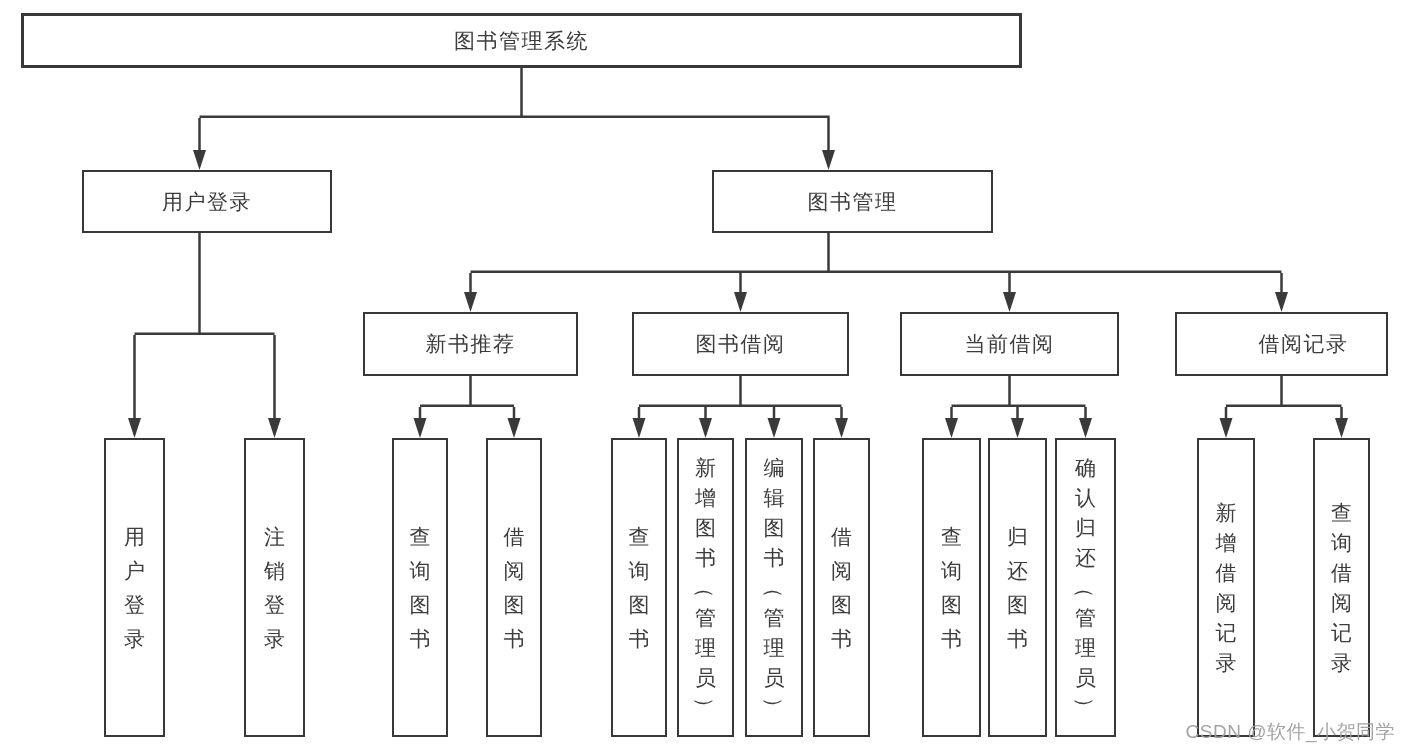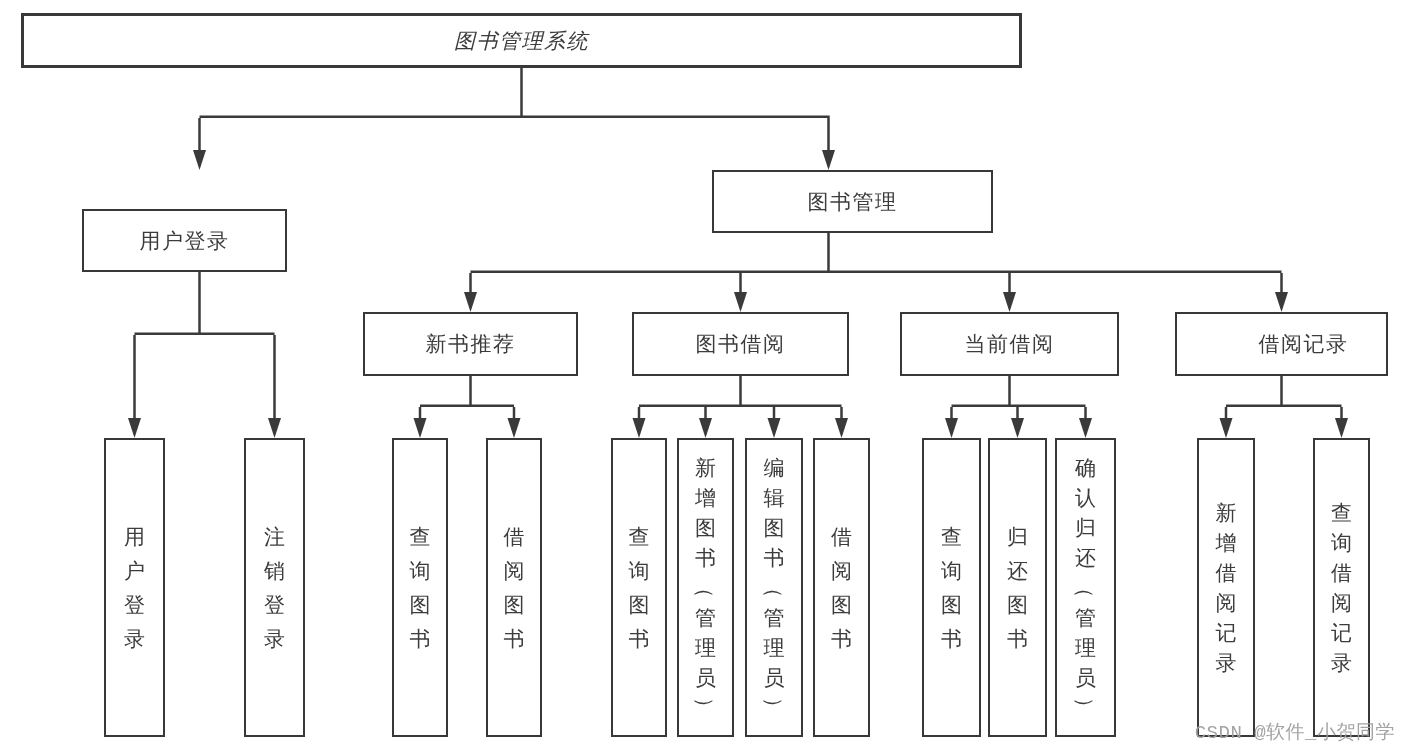--- a/index.html
+++ b/index.html
@@ -7,30 +7,29 @@
     position:relative;width:1405px;height:747px;background:#ffffff;
     font-family:"Liberation Sans",sans-serif;overflow:hidden;
   }
   #conn{position:absolute;left:0;top:0;z-index:0;}
   .node{
     position:absolute;box-sizing:border-box;background:#ffffff;
     border:2.5px solid #383838;display:flex;align-items:center;justify-content:center;
     color:#3c3c3c;z-index:1;
   }
   .hnode{font-size:21px;letter-spacing:1.5px;}
-  .root{border-width:3px;font-style:italic;}
+  .root{border-width:3px;}
   .vbox{flex-direction:column;gap:13px;}
   .vbox.long{gap:9px;}
   .vchar{font-size:21px;line-height:1;display:block;}
   .vchar.rot{transform:rotate(90deg);}
   #watermark{
     position:absolute;right:10px;top:719px;z-index:2;
     font-size:19px;color:rgba(158,158,158,0.95);letter-spacing:0.5px;
     white-space:nowrap;
-    font-family:Liberation Mono, monospace;
   }
 </style>
 </head>
 <body>
 
 <div id="stage">
 
   <svg id="conn" width="1405" height="747" viewBox="0 0 1405 747">
       <line x1="521.5" y1="68" x2="521.5" y2="118" stroke="#3a3a3a" stroke-width="2.5"></line>
       <line x1="199.5" y1="116.8" x2="829.7" y2="116.8" stroke="#3a3a3a" stroke-width="2.5"></line>
@@ -83,21 +82,21 @@
       <line x1="1226" y1="407" x2="1226" y2="422" stroke="#3a3a3a" stroke-width="2.5"></line>
       <polygon points="1219.5,418 1232.5,418 1226,438" fill="#3a3a3a"></polygon>
       <line x1="1341.5" y1="407" x2="1341.5" y2="422" stroke="#3a3a3a" stroke-width="2.5"></line>
       <polygon points="1335,418 1348,418 1341.5,438" fill="#3a3a3a"></polygon>
     </svg>
 
   <div class="node hnode root" style="left:21px;top:13px;width:1001px;height:55px;">
     <span>图书管理系统</span>
   </div>
 
-  <div class="node hnode" style="left:82px;top:170px;width:205px;height:63px;margin-top:39px;">
+  <div class="node hnode" style="left:82px;top:170px;width:250px;height:63px;">
     <span>用户登录</span>
   </div>
   <div class="node hnode" style="left:712px;top:170px;width:281px;height:63px;">
     <span>图书管理</span>
   </div>
 
   <div class="node hnode" style="left:632px;top:312px;width:217px;height:64px;">
     <span>图书借阅</span>
   </div>
   <div class="node hnode" style="left:363px;top:312px;width:215px;height:64px;">

